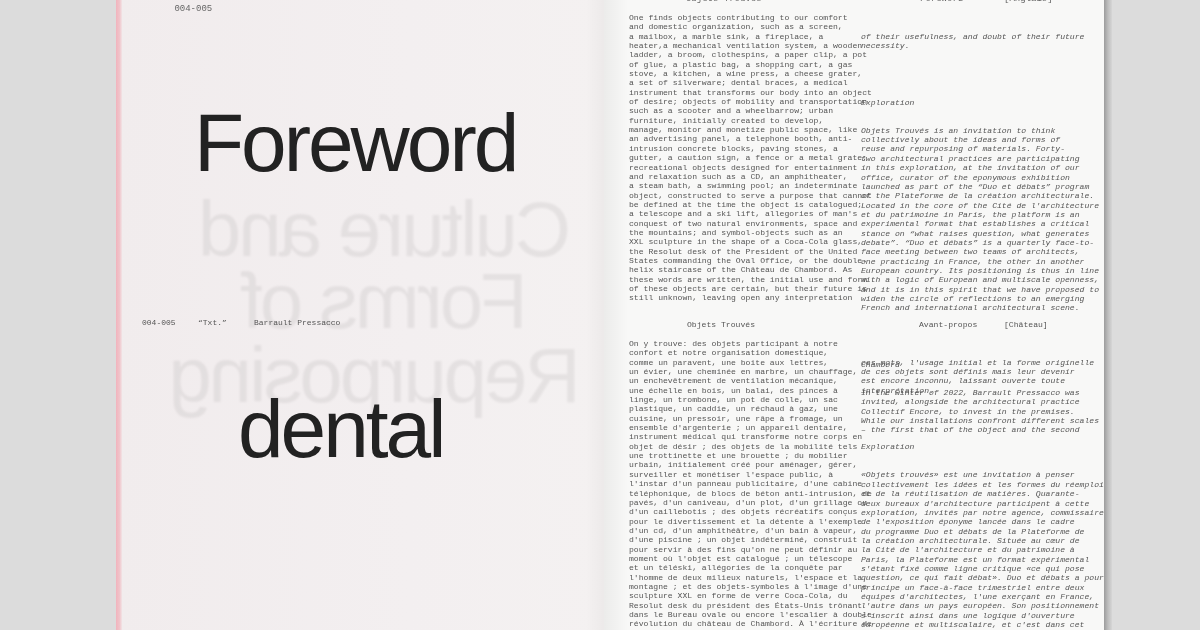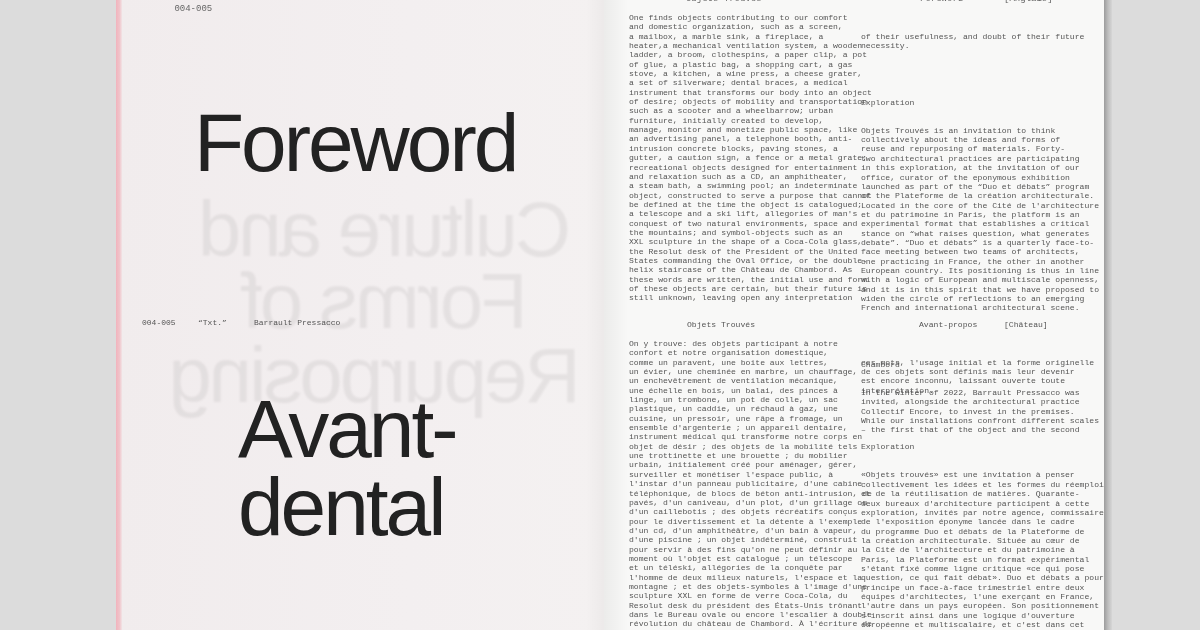--- a/index.html
+++ b/index.html
@@ -102,21 +102,21 @@
     
     .col {
       position: absolute;
       font-family: "Liberation Mono", monospace;
       font-size: 8.1px;
       line-height: 9.35px;
       color: #555;
       white-space: pre;
     }
     .col-1 { left: 25px; width: 236px; }
-    .col-2 { left: 257px; width: 236px; }
+    .col-2 { left: 257px; width: 236px; font-style: italic; }
     .section-head {
       position: absolute;
       font-family: "Liberation Mono", monospace;
       font-size: 8.1px;
       color: #555;
       white-space: pre;
     }
     .sub-head {
       display: block;
       text-align: left;
@@ -141,21 +141,20 @@
 
     <div class="title title-en">Foreword</div>
 
     <div class="meta-line">
       <span class="meta-pages">004-005</span>
       <span class="meta-type">“Txt.”</span>
       <span>Barrault Pressacco</span>
     </div>
 
     <div class="title title-fr">
-      <div>Avant-</div>
       <div>dental</div>
     </div>
   </div>
 
   <div class="page-right">
     <div class="gutter-shade"></div>
 
     <div class="header-cut" style="left:82px;">Objets Trouvés</div>
     <div class="header-cut" style="left:316px;">Foreword</div>
     <div class="header-cut" style="left:400px;">[Anglais]</div>

